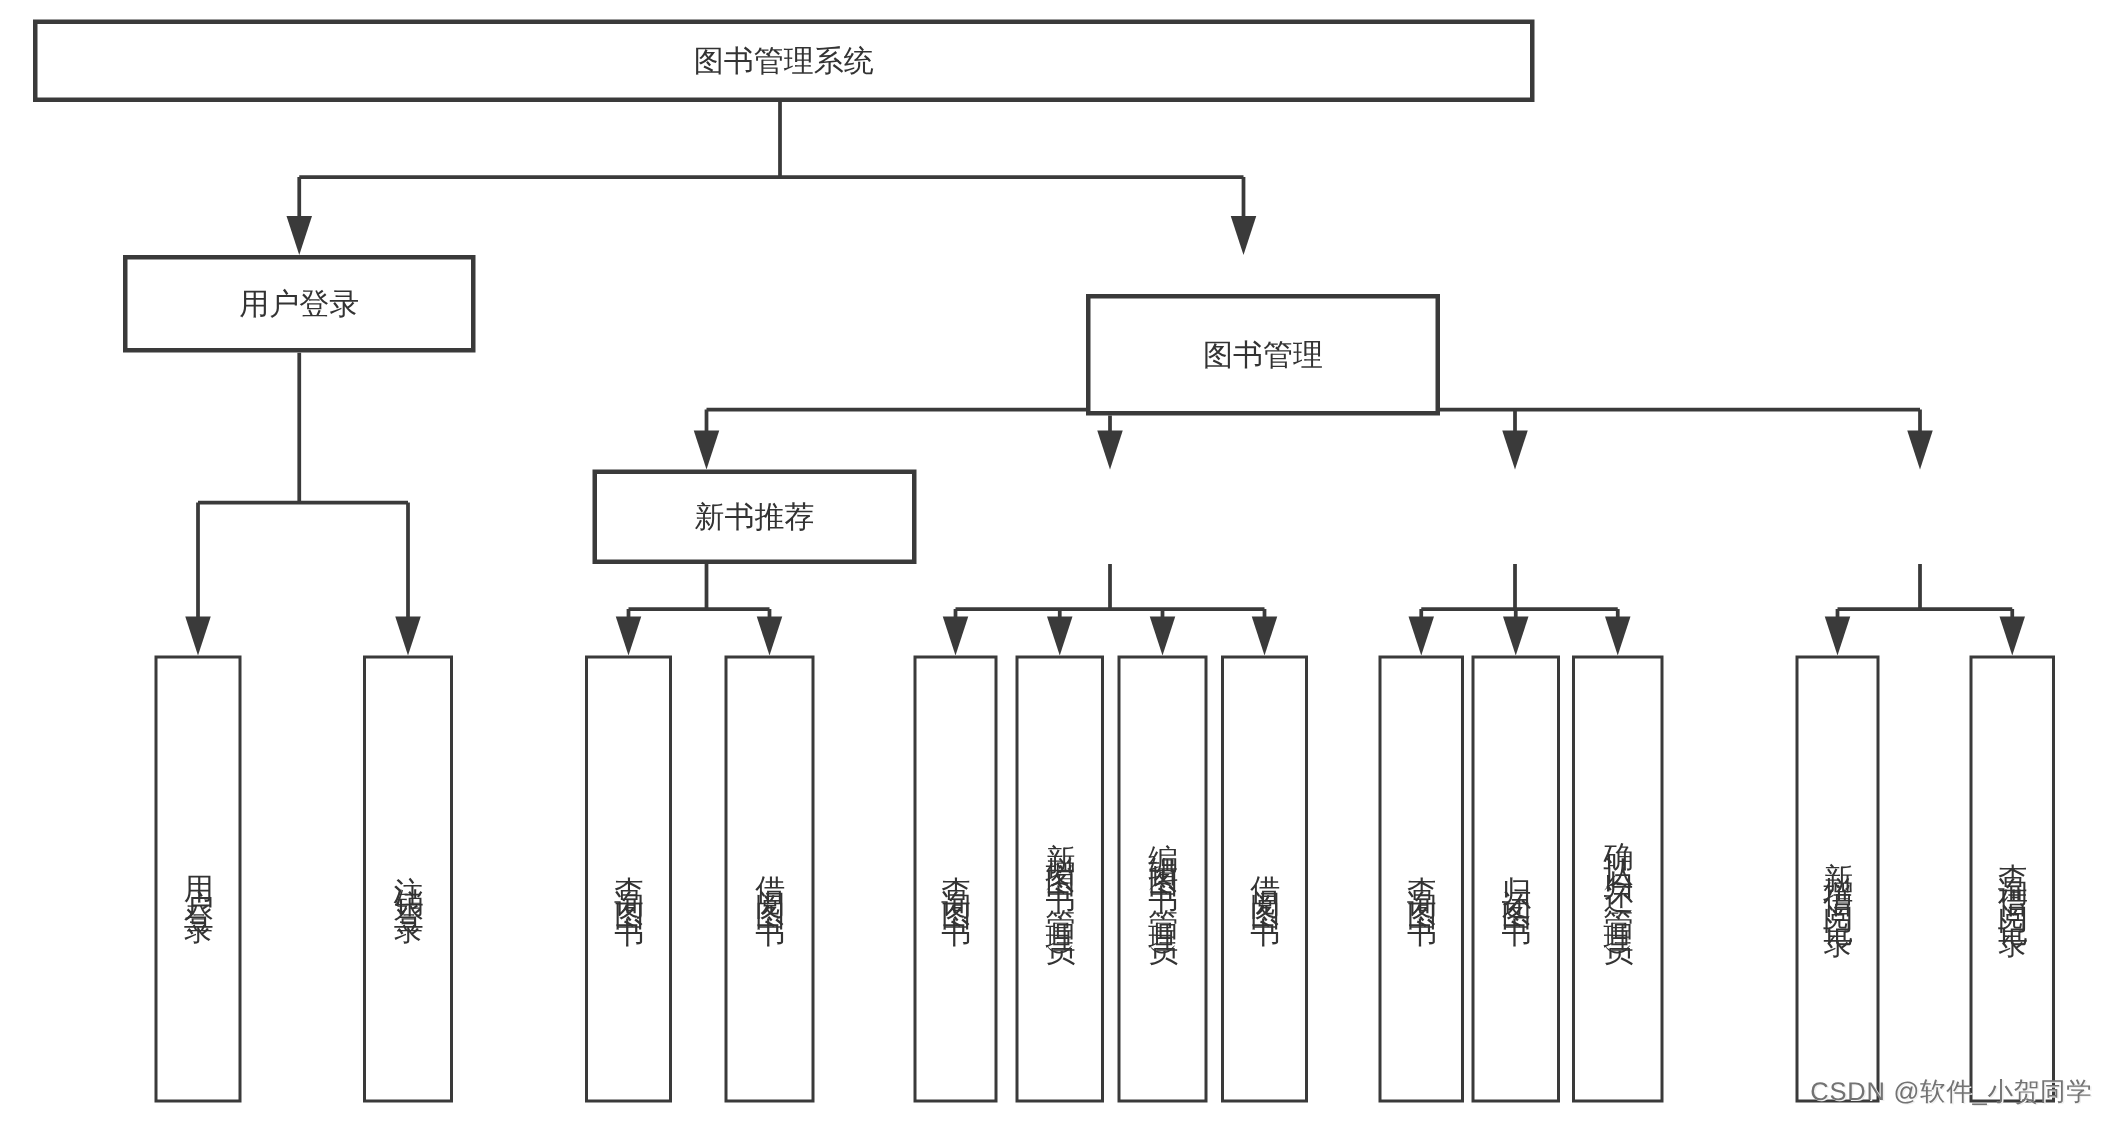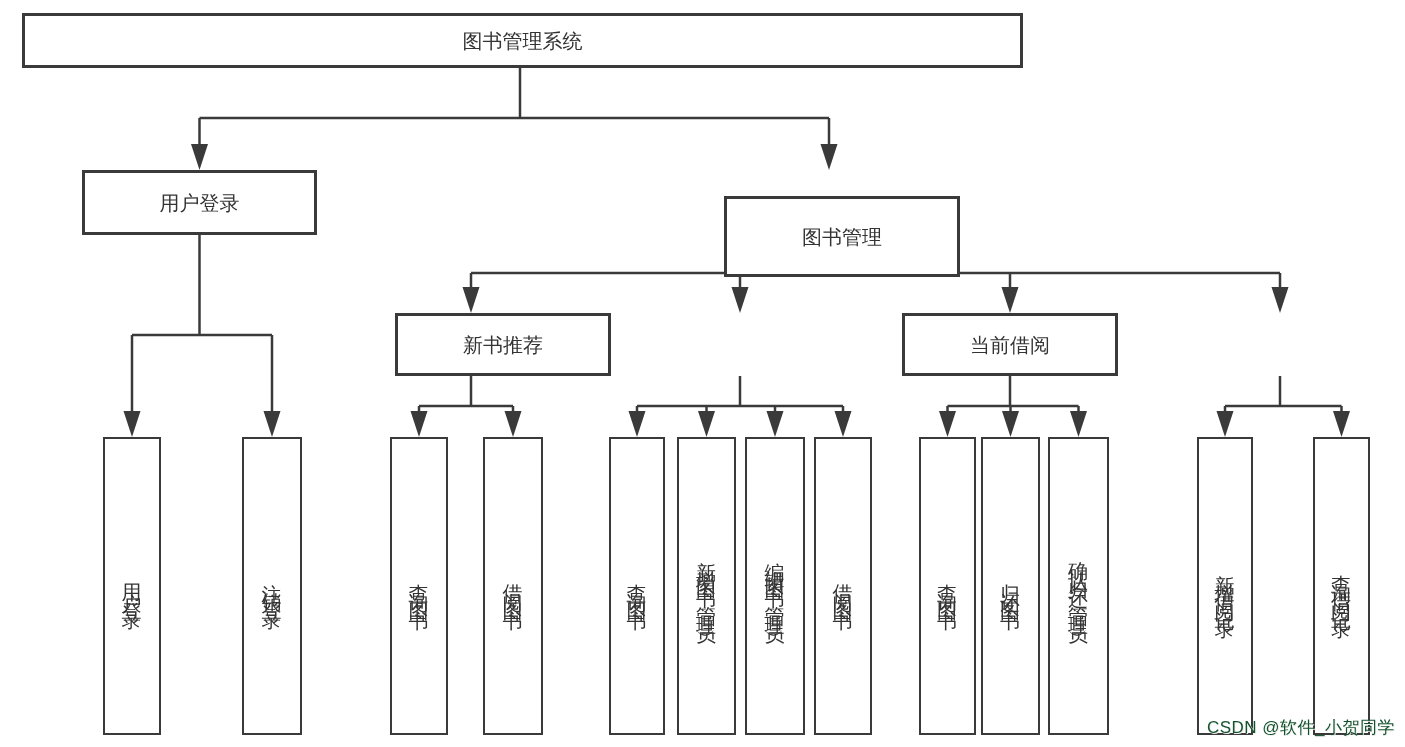--- a/index.html
+++ b/index.html
@@ -37,21 +37,21 @@
     letter-spacing: 9px;
     border-width: 2.5px;
     white-space: normal;
   }
   .watermark {
     position: absolute;
     right: 10px;
     top: 716px;
     z-index: 5;
     font-size: 17px;
-    color: #14532d;
+    color: #737373;
     letter-spacing: 0.5px;
     text-shadow: 1px 1px 0 #f0f0f0;
   }
 </style>
 </head>
 <body>
 
 <div class="canvas">
 
   <svg class="connectors" viewBox="0 0 1405 747" xmlns="http://www.w3.org/2000/svg">
@@ -108,21 +108,20 @@
       <path d="M1341.5 406 V415" stroke="#3a3a3a" stroke-width="2.5" fill="none"></path>
       <polygon points="1333,411 1350,411 1341.5,437" fill="#3a3a3a"></polygon>
     </svg>
 
   <div class="node" style="left:22px; top:13px; width:1001px; height:55px;">图书管理系统</div>
 
   <div class="node" style="left:82px; top:170px; width:235px; height:65px;">用户登录</div>
   <div class="node" style="left:724px; top:170px; width:236px; height:81px;margin-top:26px;">图书管理</div>
 
   <div class="node" style="left:363px; top:313px; width:216px; height:63px;margin-left:32px;">新书推荐</div>
-  <div class="node" style="left:902px; top:313px; width:216px; height:63px;">当前借阅</div>
 
   <div class="node leaf" style="left:103px; top:437px; width:58px; height:298px;">用户登录</div>
   <div class="node leaf" style="left:242px; top:437px; width:60px; height:298px;">注销登录</div>
 
   <div class="node leaf" style="left:390px; top:437px; width:58px; height:298px;">查询图书</div>
   <div class="node leaf" style="left:483px; top:437px; width:60px; height:298px;">借阅图书</div>
 
   <div class="node leaf" style="left:609px; top:437px; width:56px; height:298px;">查询图书</div>
   <div class="node leaf" style="left:677px; top:437px; width:59px; height:298px;">新增图书（管理员）</div>
   <div class="node leaf" style="left:745px; top:437px; width:60px; height:298px;">编辑图书（管理员）</div>

